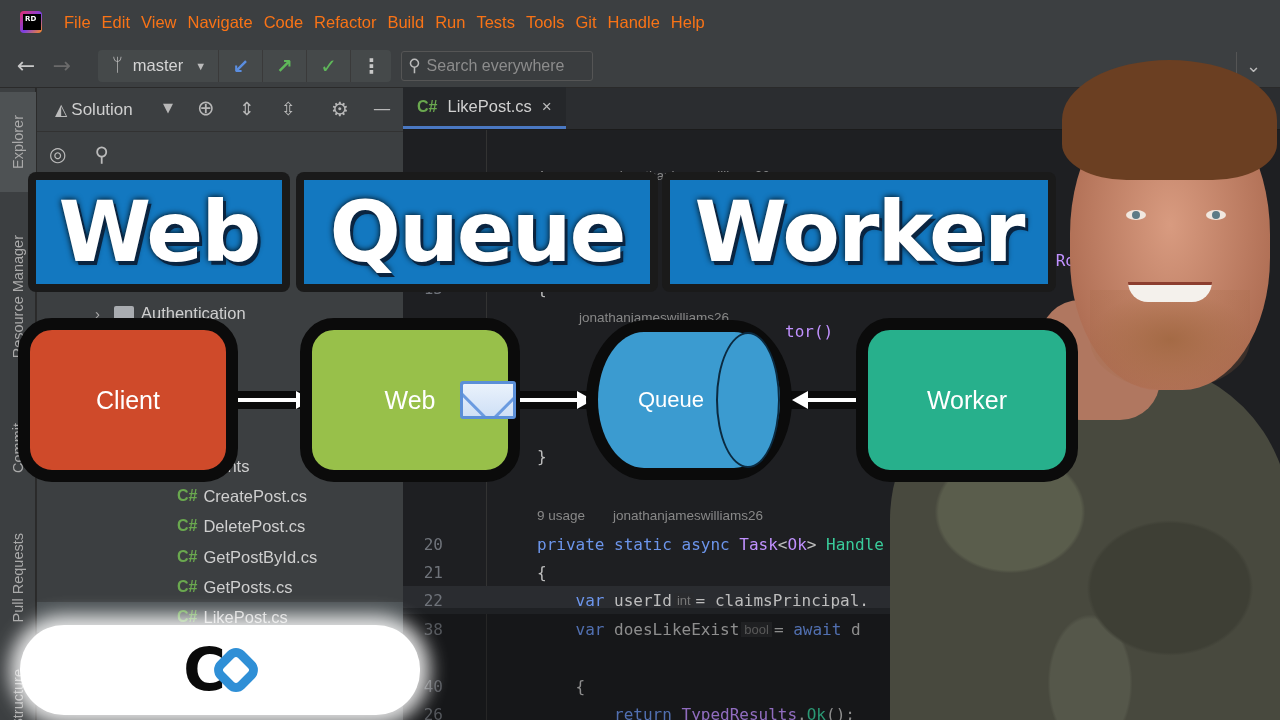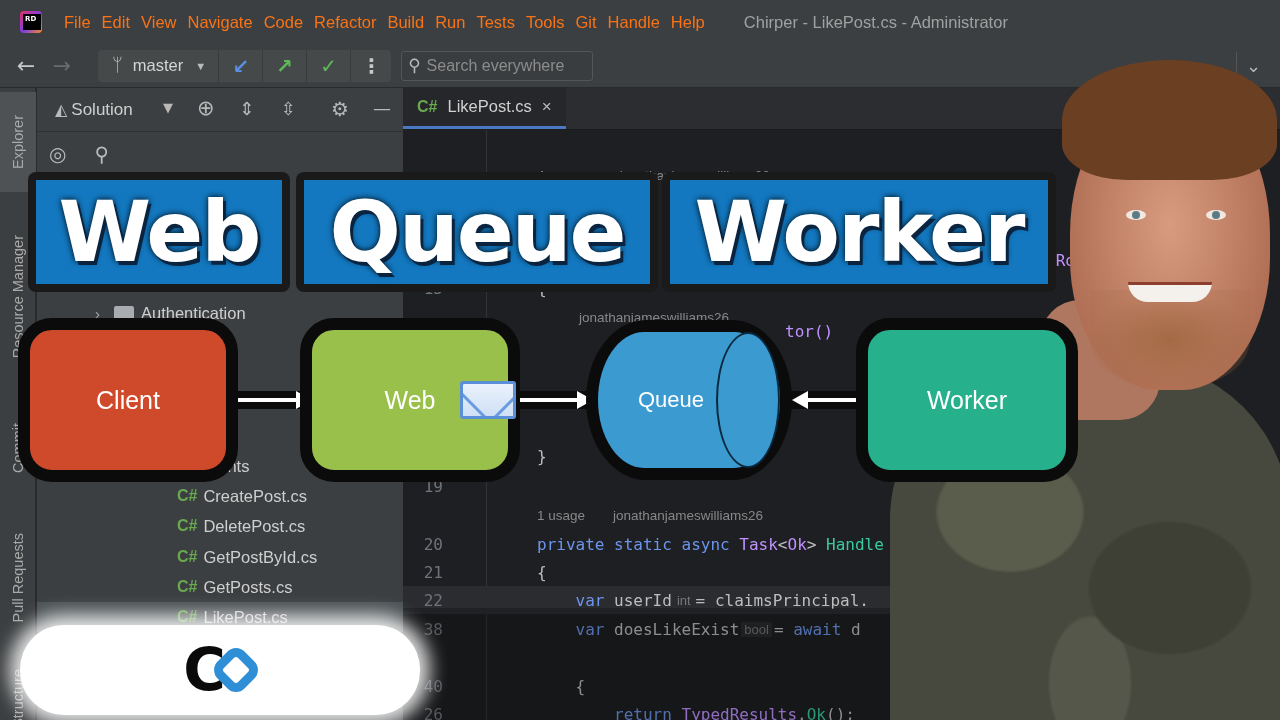--- a/index.html
+++ b/index.html
@@ -108,21 +108,20 @@
   <span class="menu-item">Navigate</span>
   <span class="menu-item">Code</span>
   <span class="menu-item">Refactor</span>
   <span class="menu-item">Build</span>
   <span class="menu-item">Run</span>
   <span class="menu-item">Tests</span>
   <span class="menu-item">Tools</span>
   <span class="menu-item">Git</span>
   <span class="menu-item">Handle</span>
   <span class="menu-item">Help</span>
-  <span class="window-title">Chirper - LikePost.cs - Administrator</span>
 </div>
 
 <div class="toolbar">
   <span class="nav-arrow" style="margin-left:8px">←</span>
   <span class="nav-arrow disabled">→</span>
   <div class="vcs-group">
     <div class="vcs-branch">
       <span class="branch-icon">ᛘ</span>
       <span>master</span>
       <span class="caret">▼</span>
@@ -234,24 +233,23 @@
       <span>4 usages</span>
       <span>jonathanjameswilliams26</span>
     </div>
   <div class="code-line" style="top:186px"><span class="ln">15</span><span class="id">{</span></div>
   <div class="code-line" style="top:158px;left:643px"><span class="ty">&lt;Ro</span></div>
   <div class="lens" style="top:222px;left:176px">
       <span>jonathanjameswilliams26</span>
     </div>
   <div class="code-line" style="top:229px;left:382px"><span class="ty">tor()</span></div>
   <div class="code-line" style="top:354px;left:134px"><span class="id">}</span></div>
-  <div class="code-line" style="top:384px"><span class="ln">19</span></div>
 
   <div class="lens" style="top:420px">
-      <span>1 usage</span>
+      <span>9 usage</span>
       <span>jonathanjameswilliams26</span>
     </div>
   <div class="code-line" style="top:442px"><span class="ln">20</span><span class="kw">private</span><span> </span><span class="kw">static</span><span> </span><span class="kw">async</span><span> </span><span class="ty">Task</span><span class="id">&lt;</span><span class="ty">Ok</span><span class="id">&gt;</span><span> </span><span class="fn">Handle</span></div>
   <div class="code-line" style="top:470px"><span class="ln">21</span><span class="id">{</span></div>
   <div class="code-line highlight" style="top:498px"><span class="ln">22</span><span>    </span><span class="kw">var</span><span> </span><span class="id">userId</span><span class="hint">int</span><span class="id">= claimsPrincipal.</span></div>
   <div class="code-line" style="top:527px"><span class="ln">38</span><span>    </span><span class="kw">var</span><span> </span><span class="id">doesLikeExist</span><span class="hint">bool</span><span class="id">=</span><span> </span><span class="kw">await</span><span> </span><span class="id">d</span></div>
   <div class="code-line" style="top:584px"><span class="ln">40</span><span>    </span><span class="id">{</span></div>
   <div class="code-line" style="top:612px"><span class="ln">26</span><span>        </span><span class="kw">return</span><span> </span><span class="ty">TypedResults</span><span class="id">.</span><span class="fn">Ok</span><span class="id">();</span></div>
   <div class="dim"></div>
 </div>

